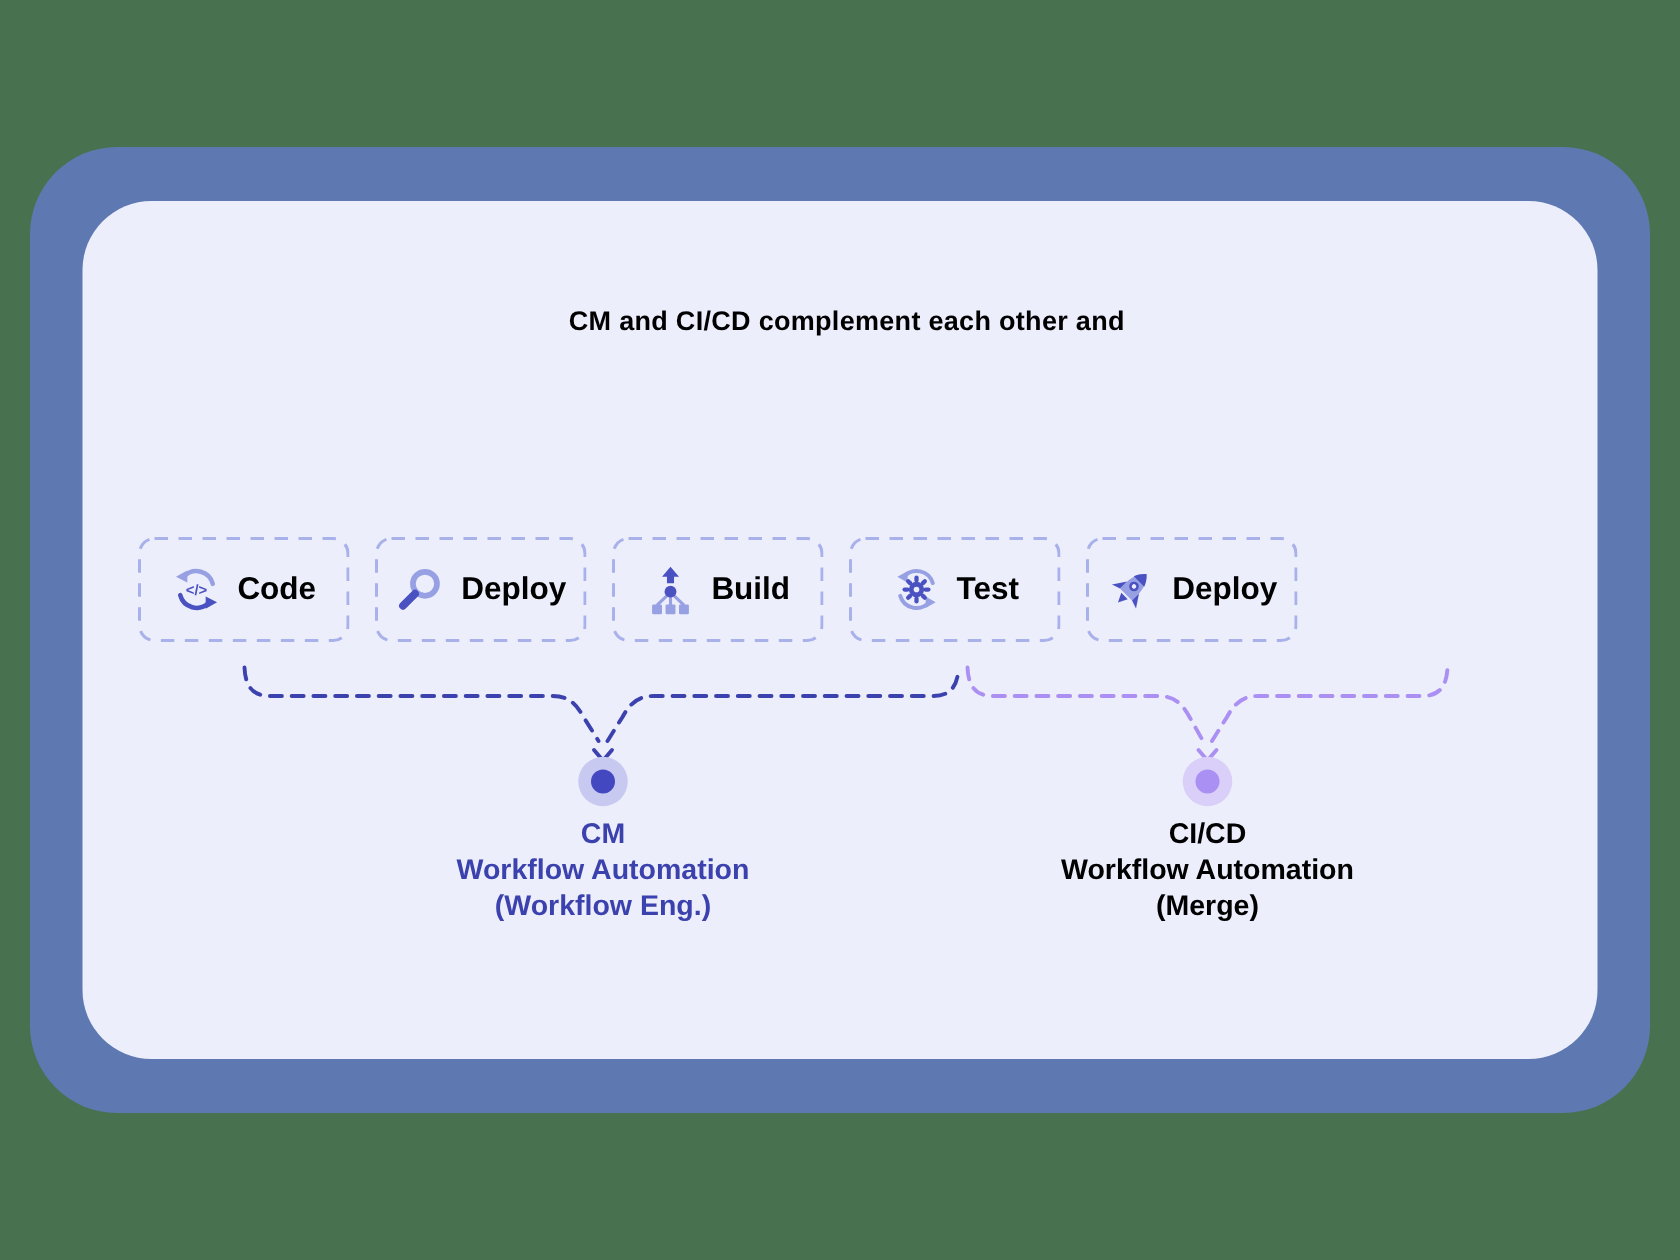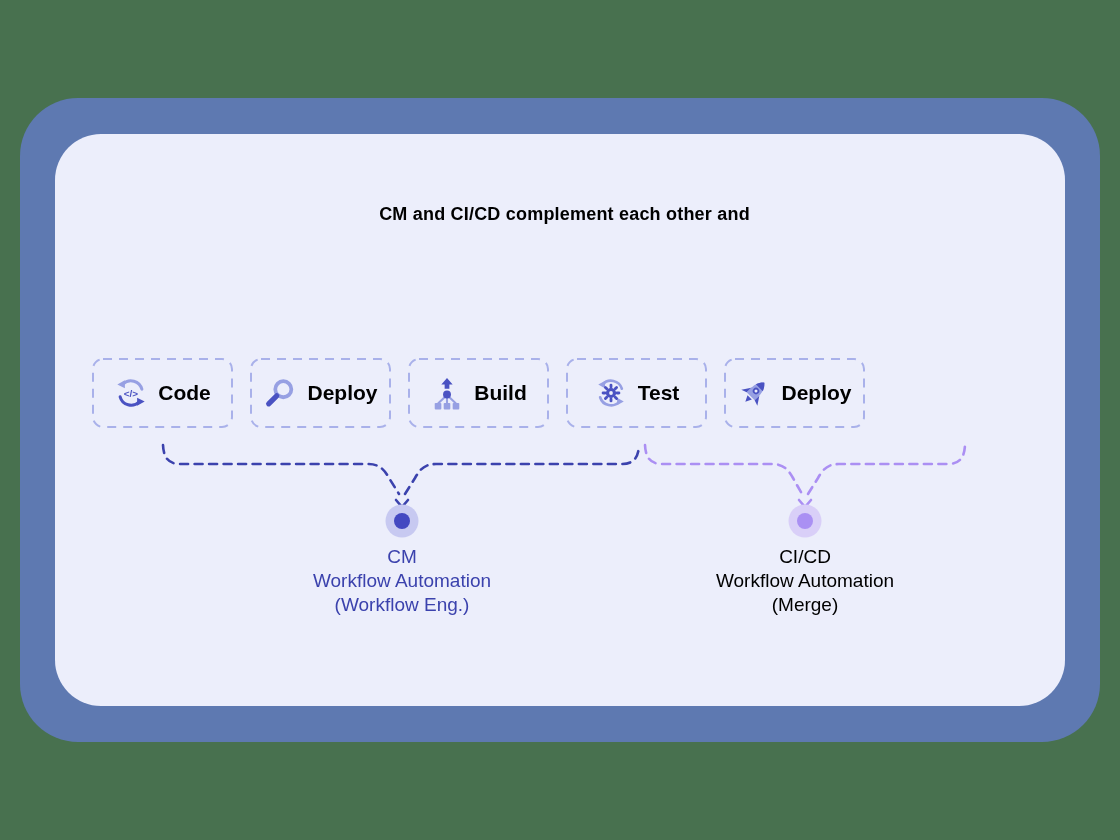--- a/index.html
+++ b/index.html
@@ -64,21 +64,21 @@
     position: absolute;
     left: 0; top: 0;
     width: 1120px; height: 840px;
     pointer-events: none;
   }
   .group-label {
     position: absolute;
     top: 545px;
     width: 340px;
     text-align: center;
-    font-weight: 400;
+    font-weight: 700;
     font-size: 19px;
     line-height: 24px;
   }
   .group-label.cm   { left: 232px; color: #3b42ad; }
   .group-label.cicd { left: 635px; color: #000000; }
 </style>
 </head>
 <body>
 
 <div class="frame">

